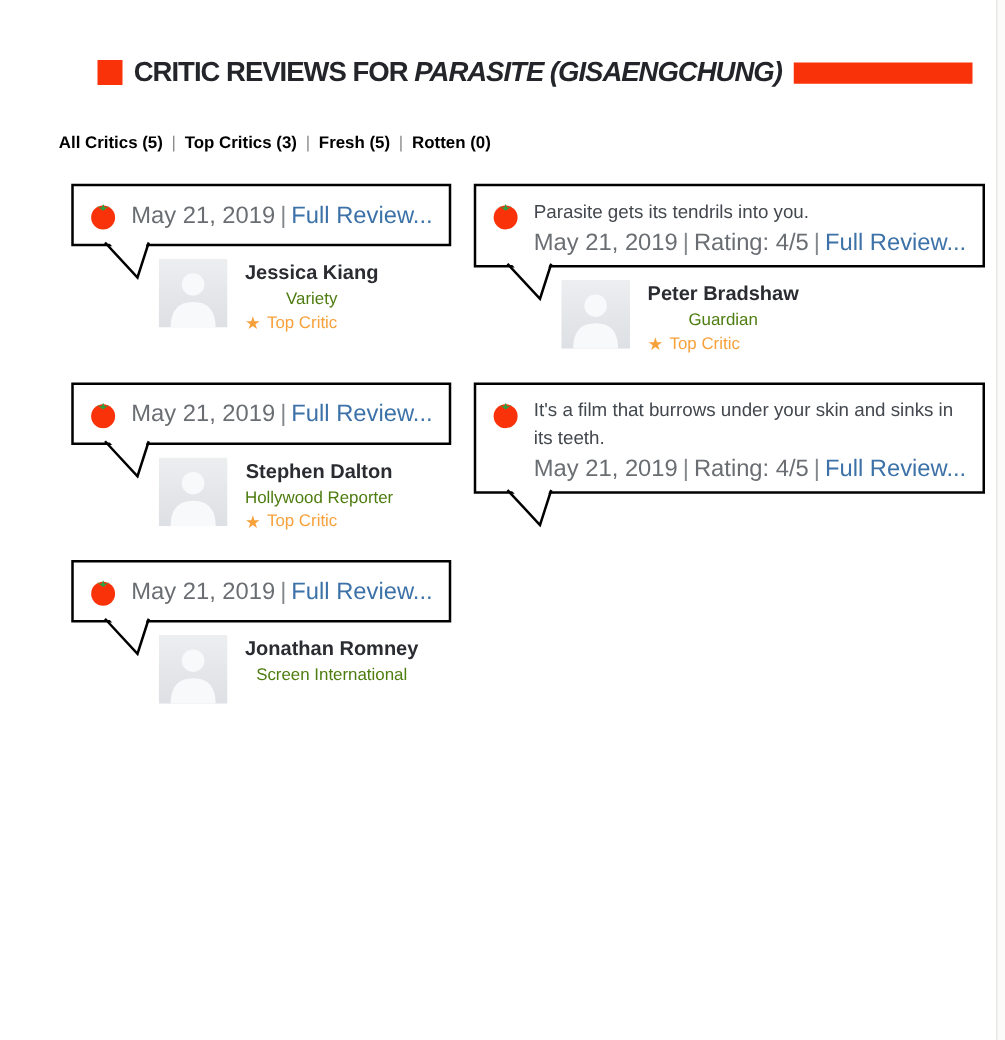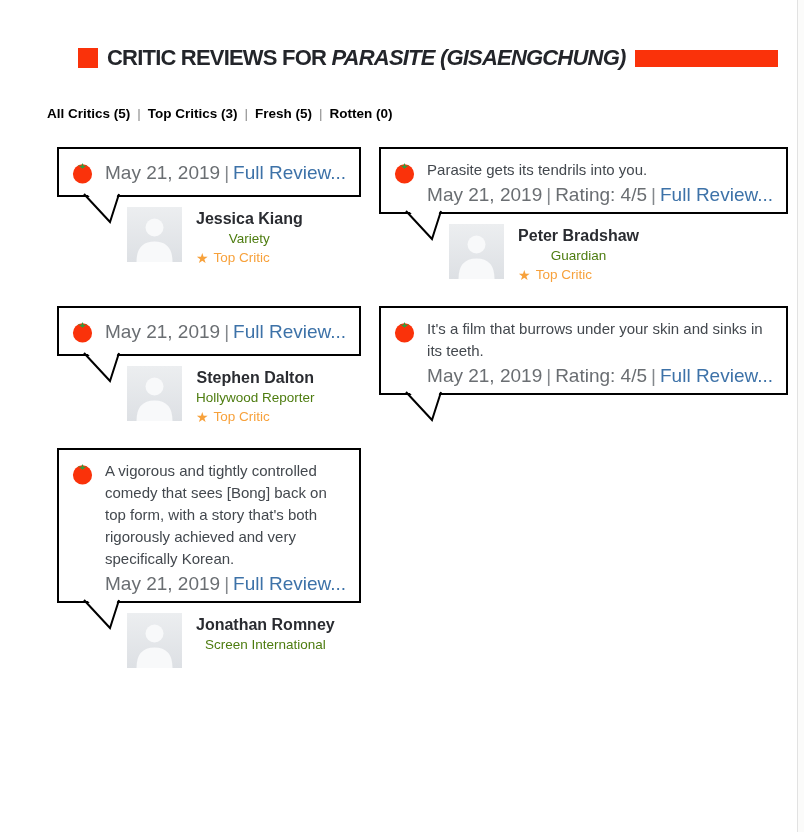--- a/index.html
+++ b/index.html
@@ -229,21 +229,20 @@
 
       <article class="review">
         <div class="bubble">
           <span class="tomato">
             <svg viewBox="0 0 24 24">
                 <circle cx="12" cy="13.5" r="10" fill="#fa320a"></circle>
                 <path d="M12 8 L6.8 4 L10.6 5.4 L12 2.2 L13.4 5.4 L17.2 4 Z" fill="#2f9e3f"></path>
               </svg>
           </span>
           <div class="bubble-body">
-            <p class="quote">A vigorous and tightly controlled comedy that sees [Bong] back on top form, with a story that's both rigorously achieved and very specifically Korean.</p>
             <div class="meta">
               <span>May 21, 2019</span><span class="divider">|</span><a class="full-review">Full Review...</a>
             </div>
           </div>
           <svg class="tail" viewBox="0 0 46 31">
             <polygon points="3,0 35,0 27,26" fill="#ffffff"></polygon>
             <polyline points="1,1 27,29 36,1" fill="none" stroke="#000" stroke-width="2"></polyline>
           </svg>
         </div>
         <div class="critic">

